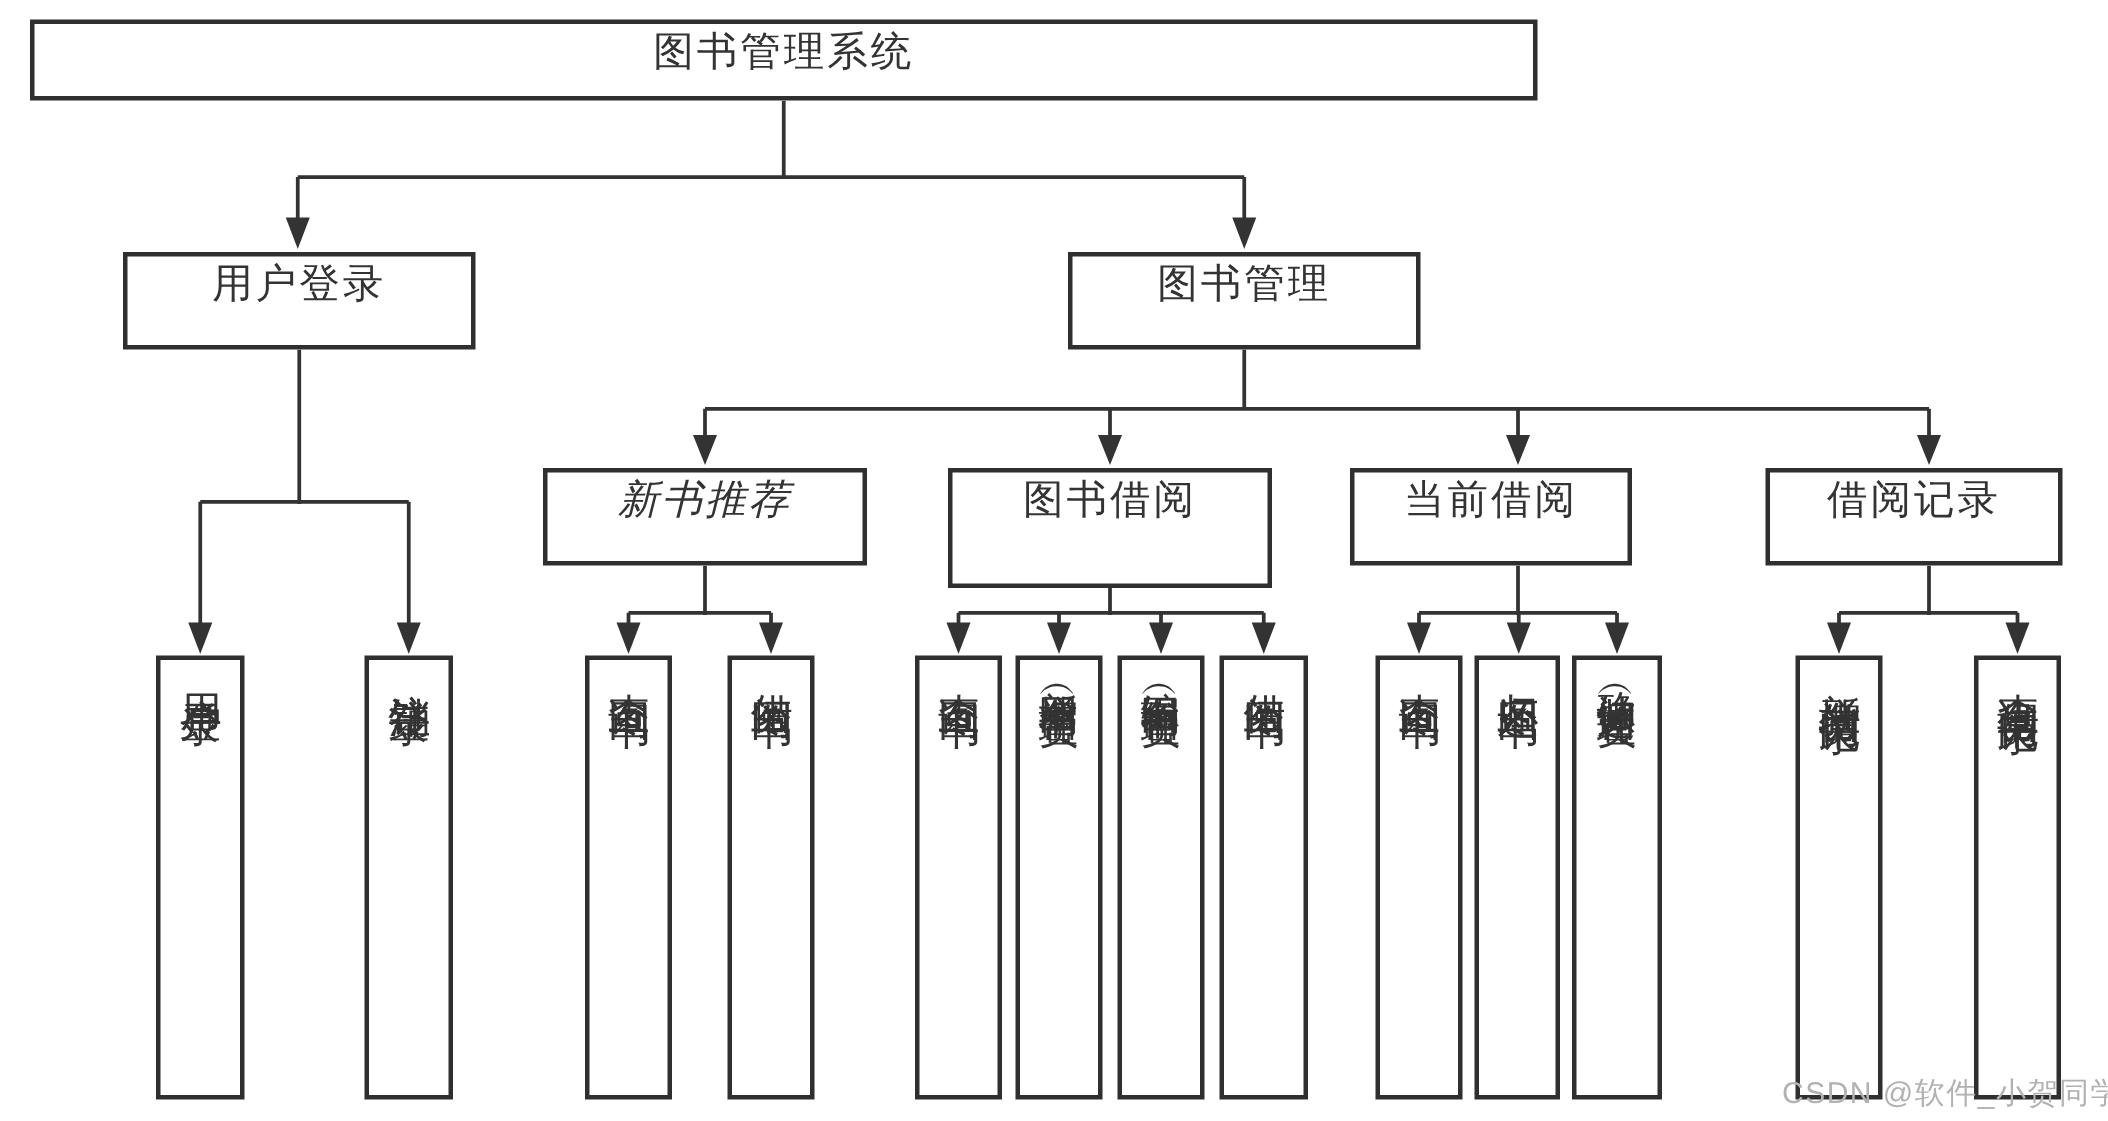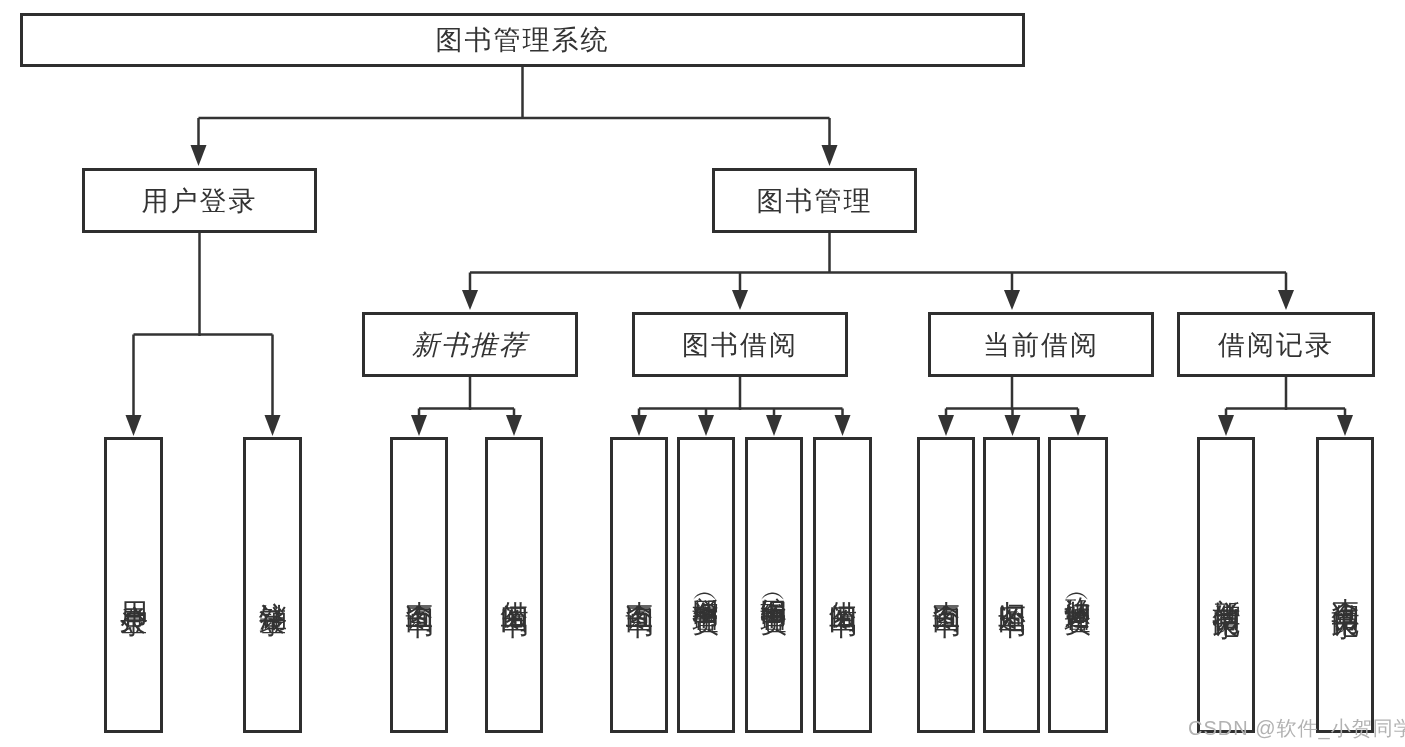--- a/index.html
+++ b/index.html
@@ -27,21 +27,20 @@
     width: 1405px;
     height: 747px;
     z-index: 1;
   }
   .node {
     position: absolute;
     box-sizing: border-box;
     background: #ffffff;
     border: 3px solid #2f2f2f;
     display: flex;
-    align-items: center;
     justify-content: center;
     z-index: 2;
   }
   .hlabel {
     font-size: 27px;
     letter-spacing: 2px;
     color: #333333;
     white-space: nowrap;
   }
   .leaf {
@@ -120,31 +119,31 @@
     </g>
   </svg>
 
   <div class="node" style="left:20px; top:13px; width:1005px; height:54px;">
     <span class="hlabel">图书管理系统</span>
   </div>
 
   <div class="node" style="left:82px; top:168px; width:235px; height:65px;">
     <span class="hlabel">用户登录</span>
   </div>
-  <div class="node" style="left:712px; top:168px; width:205px; height:65px;">
+  <div class="node" style="left:712px; top:168px; width:235px; height:65px;">
     <span class="hlabel">图书管理</span>
   </div>
 
   <div class="node" style="left:362px; top:312px; width:216px; height:65px;font-style:italic;">
     <span class="hlabel">新书推荐</span>
   </div>
-  <div class="node" style="left:632px; top:312px; width:216px; height:65px;">
+  <div class="node" style="left:632px; top:312px; width:216px; height:80px;">
     <span class="hlabel">图书借阅</span>
   </div>
-  <div class="node" style="left:928px; top:312px; width:226px; height:65px;">
+  <div class="node" style="left:900px; top:312px; width:188px; height:65px;">
     <span class="hlabel">当前借阅</span>
   </div>
   <div class="node" style="left:1177px; top:312px; width:198px; height:65px;">
     <span class="hlabel">借阅记录</span>
   </div>
 
   <div class="node leaf" style="left:104px; width:59px;">
     <span class="vlabel">用户登录</span>
   </div>
   <div class="node leaf" style="left:243px; width:59px;">

